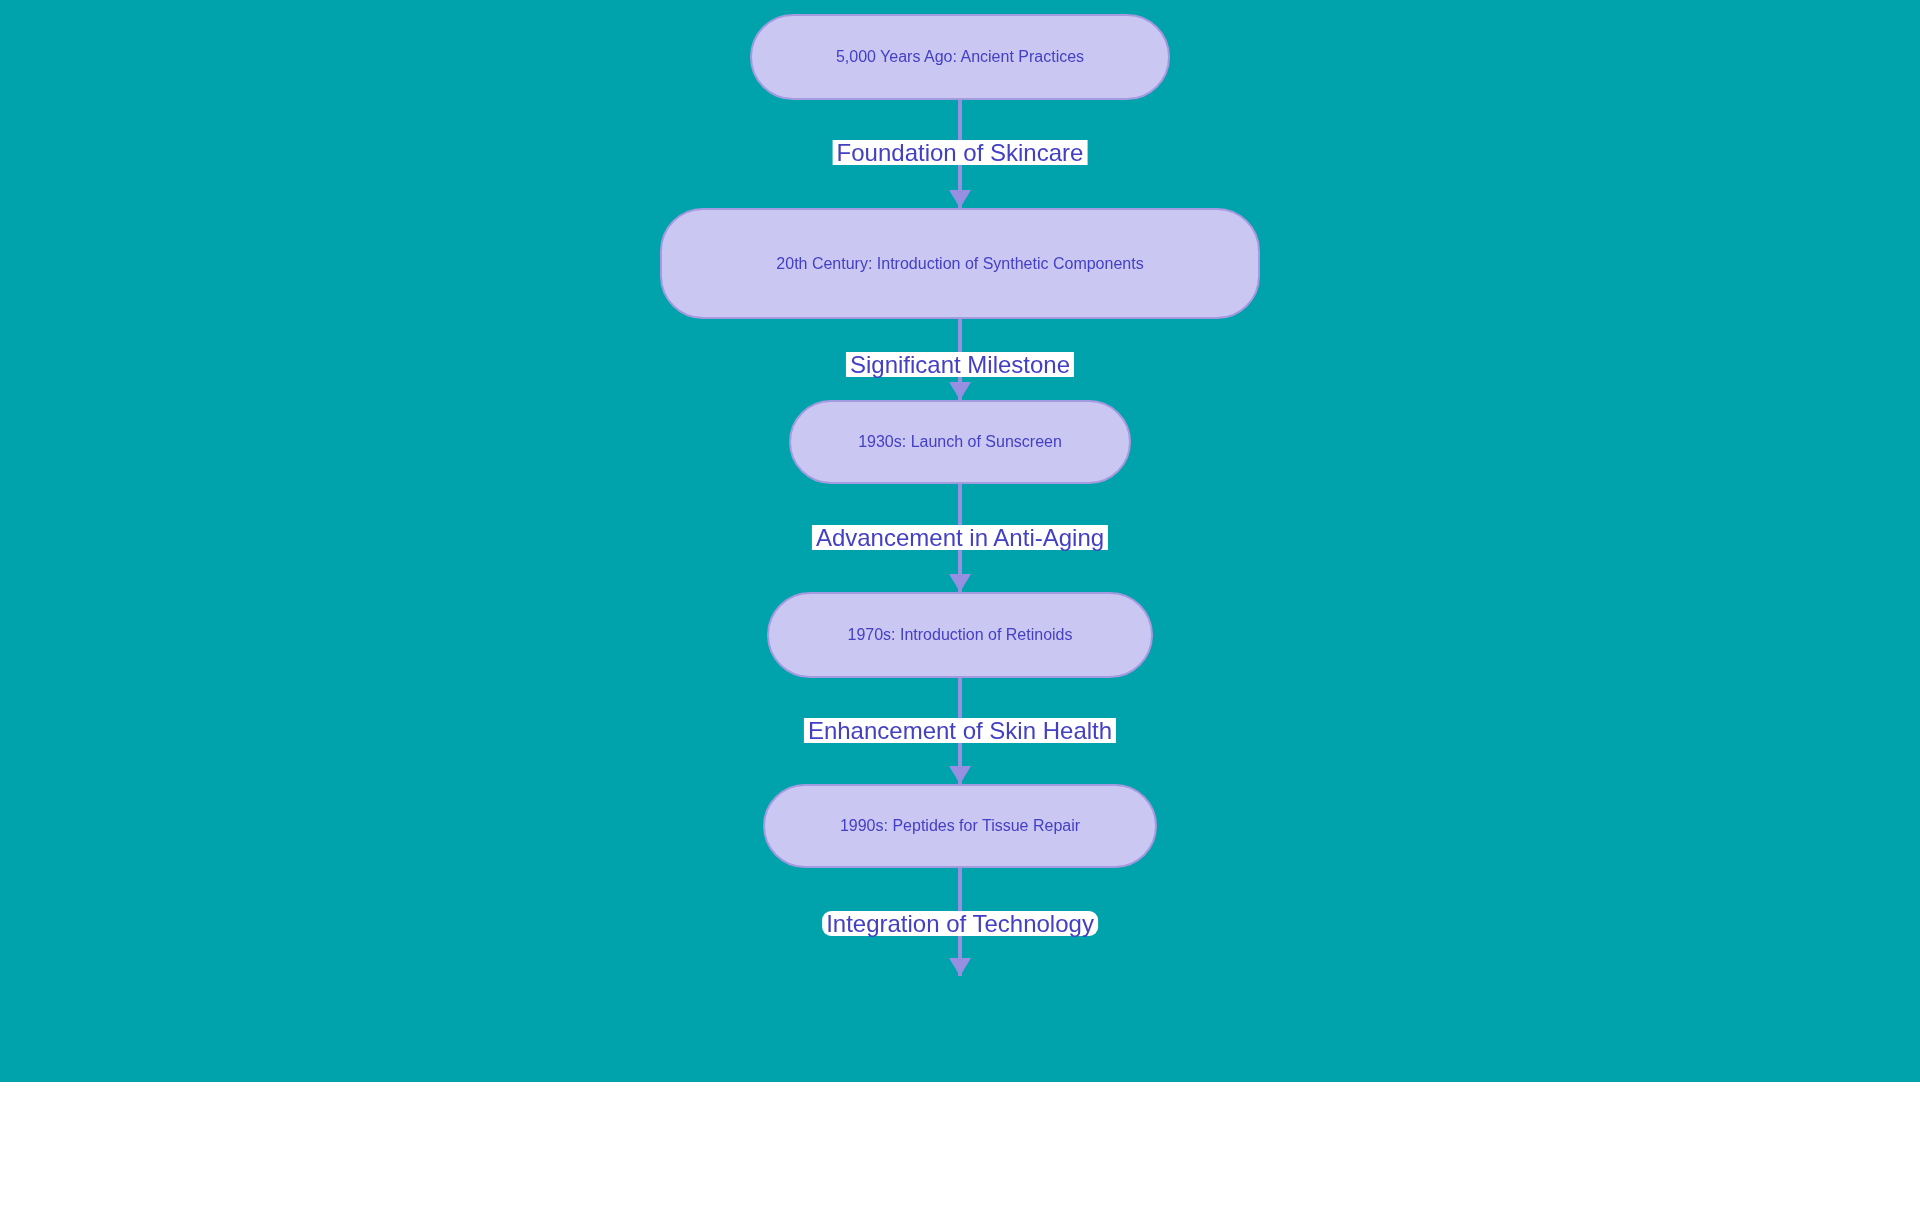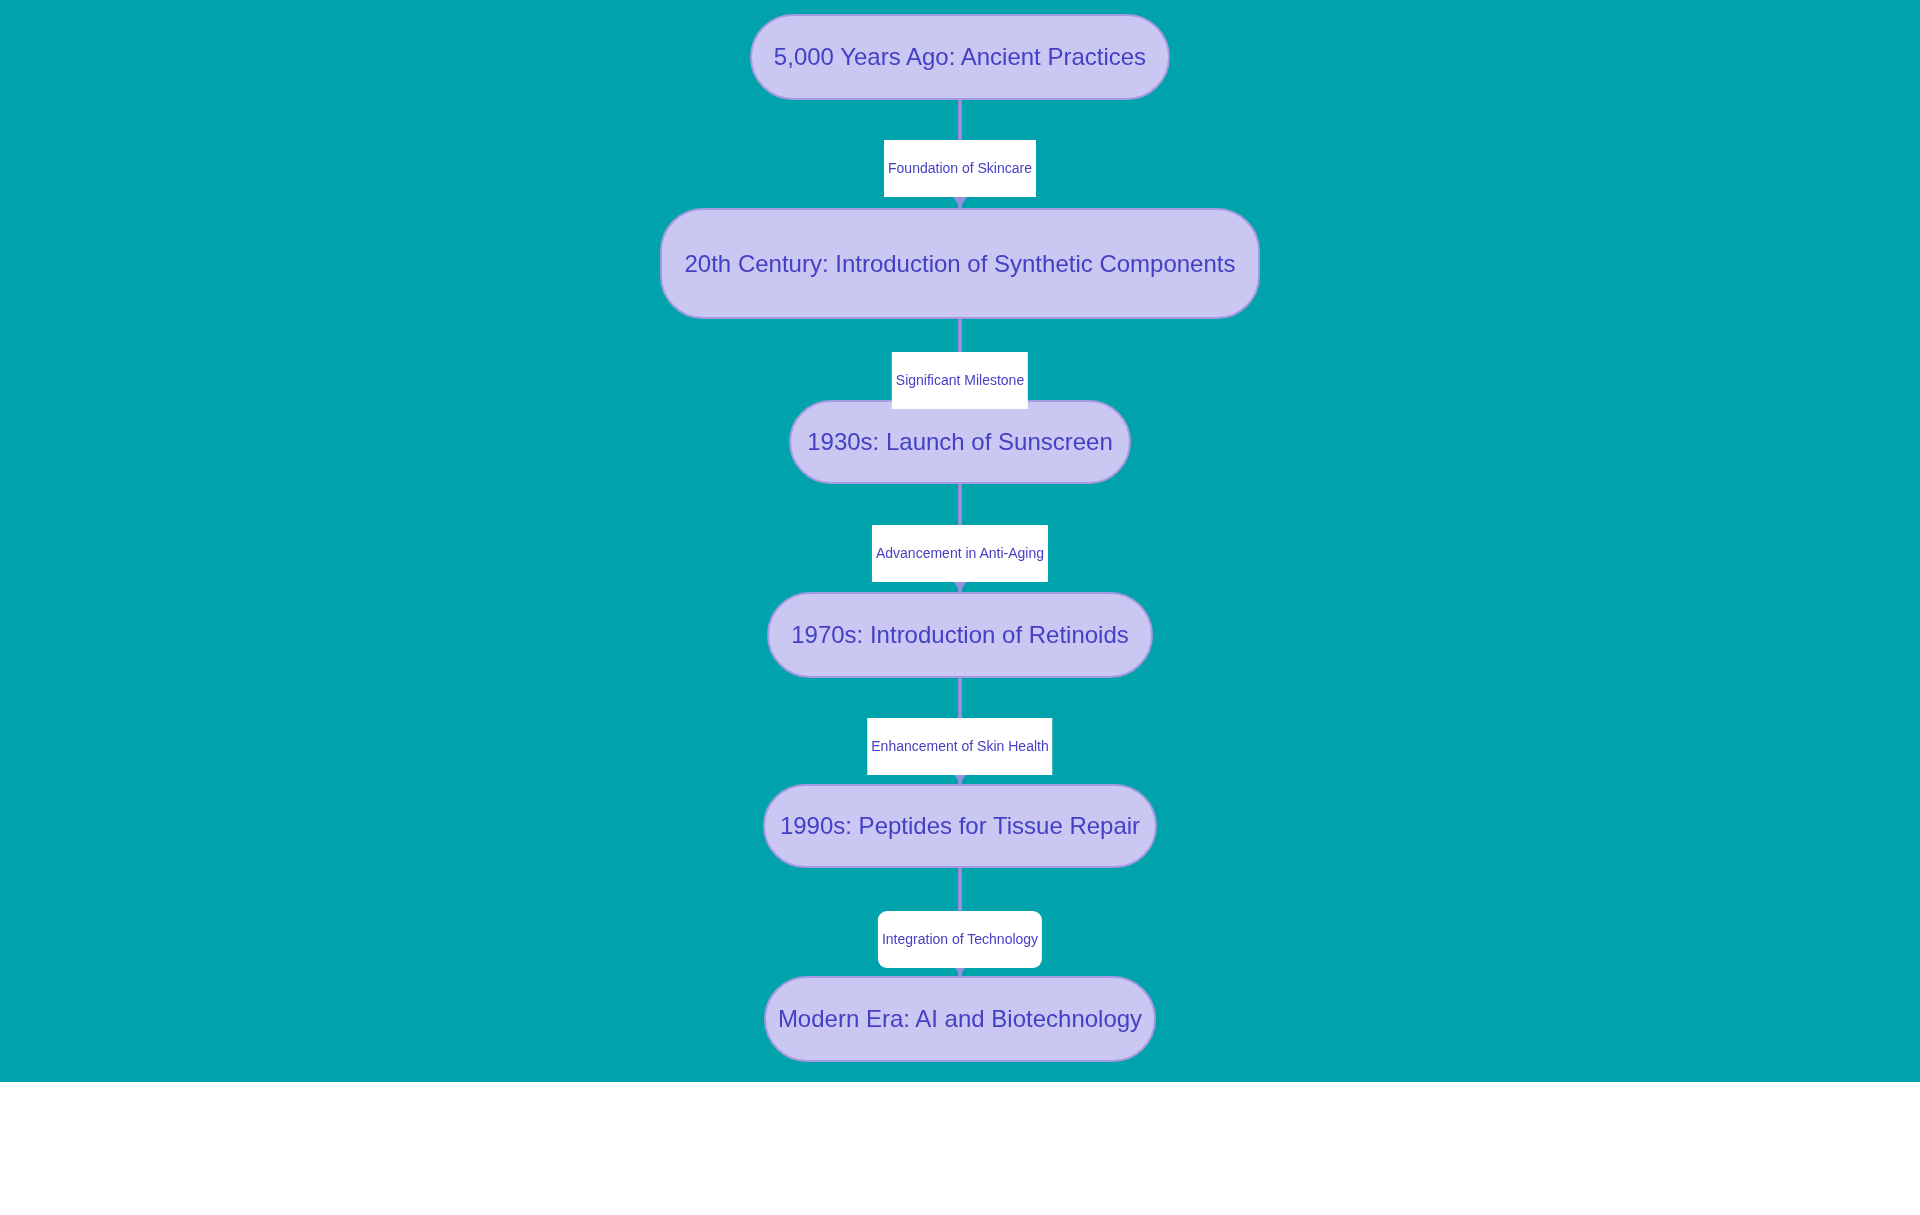--- a/index.html
+++ b/index.html
@@ -38,21 +38,21 @@
     background: var(--node-fill);
     border: 2px solid var(--node-border);
     border-radius: 43px;
     display: flex;
     align-items: center;
     justify-content: center;
     z-index: 3;
   }
   .node span {
     color: var(--text-color);
-    font-size: 24px;
+    font-size: 16px;
     white-space: nowrap;
   }
   .edge-line {
     position: absolute;
     left: 958px;
     width: 4px;
     background: var(--edge-color);
     z-index: 1;
   }
   .edge-arrowhead {
@@ -64,23 +64,23 @@
     border-right: 11px solid transparent;
     border-top: 18px solid var(--edge-color);
     z-index: 2;
   }
   .edge-label {
     position: absolute;
     left: 960px;
     transform: translateX(-50%);
     background: var(--label-bg);
     color: var(--text-color);
-    font-size: 14px;
+    font-size: 24px;
     line-height: 25px;
-    padding: 16px 4px;
+    padding: 0 4px;
     white-space: nowrap;
     z-index: 4;
   }
 </style>
 </head>
 <body>
 
 <div class="screen">
   <div class="diagram-area">
 
@@ -91,23 +91,20 @@
       <span>20th Century: Introduction of Synthetic Components</span>
     </div>
     <div class="node" style="top:400px; width:342px; height:84px;text-align:right;">
       <span>1930s: Launch of Sunscreen</span>
     </div>
     <div class="node" style="top:592px; width:386px; height:86px;">
       <span>1970s: Introduction of Retinoids</span>
     </div>
     <div class="node" style="top:784px; width:394px; height:84px;">
       <span>1990s: Peptides for Tissue Repair</span>
-    </div>
-    <div class="node" style="top:976px; width:392px; height:86px;">
-      <span>Modern Era: AI and Biotechnology</span>
     </div>
 
     <div class="edge-line" style="top:100px; height:108px;"></div>
     <div class="edge-arrowhead" style="top:190px;"></div>
     <div class="edge-label" style="top:140px;">Foundation of Skincare</div>
 
     <div class="edge-line" style="top:294px; height:106px;"></div>
     <div class="edge-arrowhead" style="top:382px;"></div>
     <div class="edge-label" style="top:352px;">Significant Milestone</div>
 

